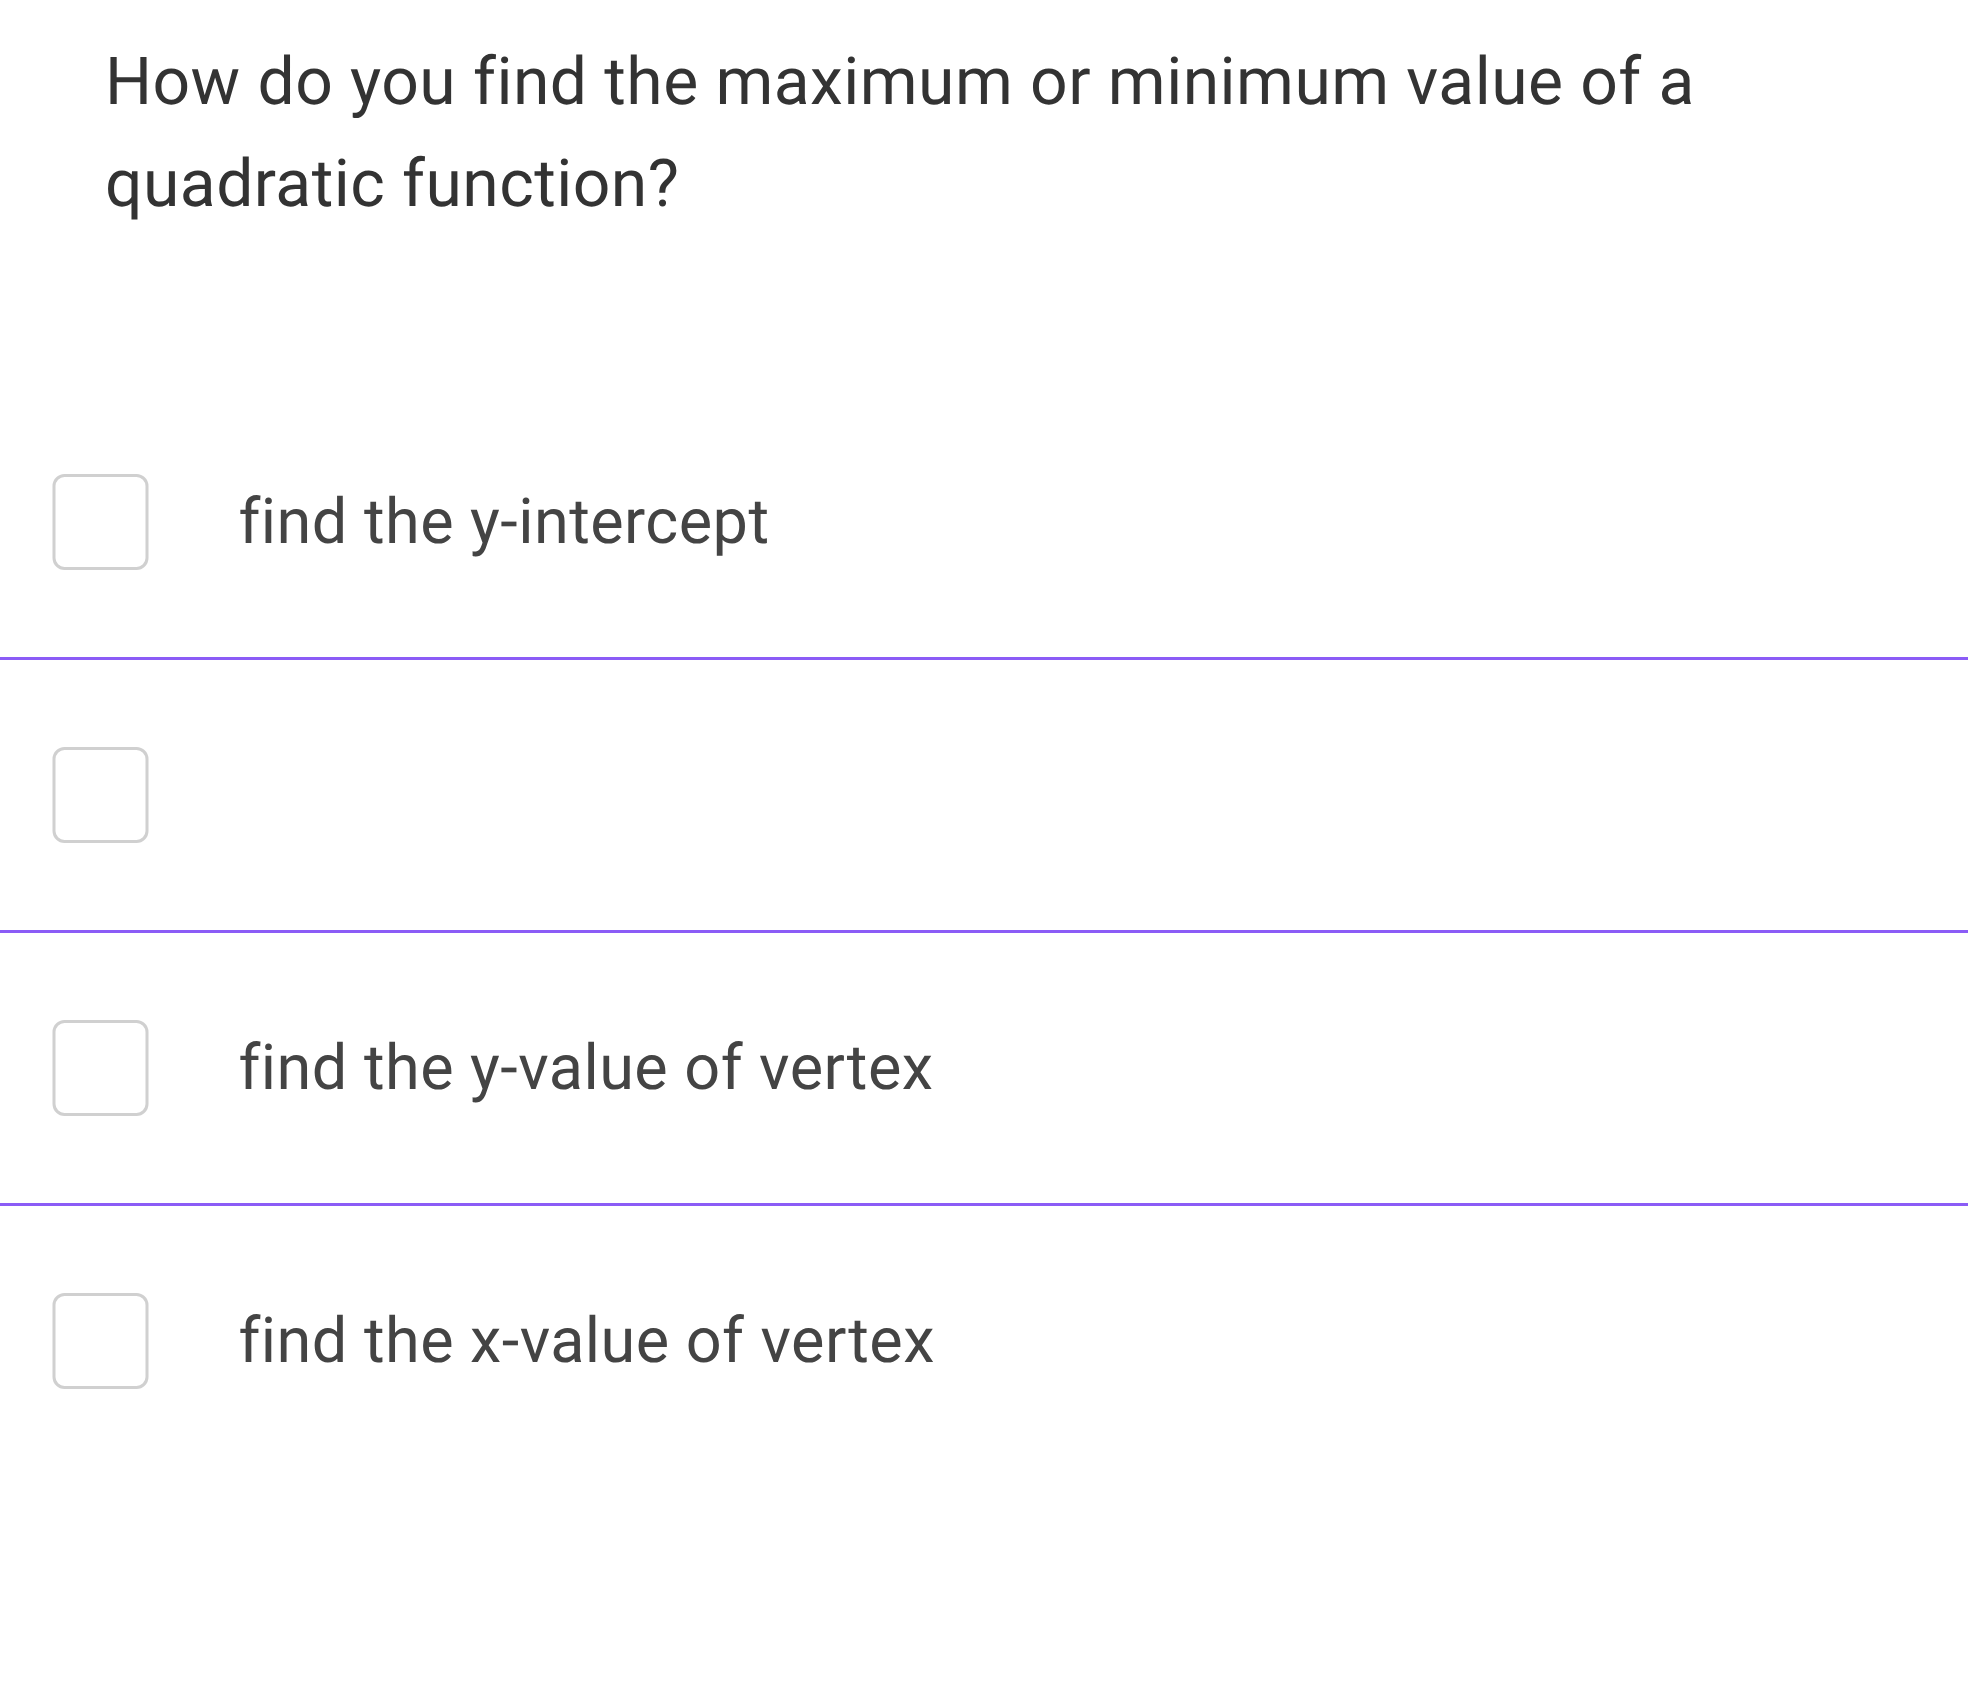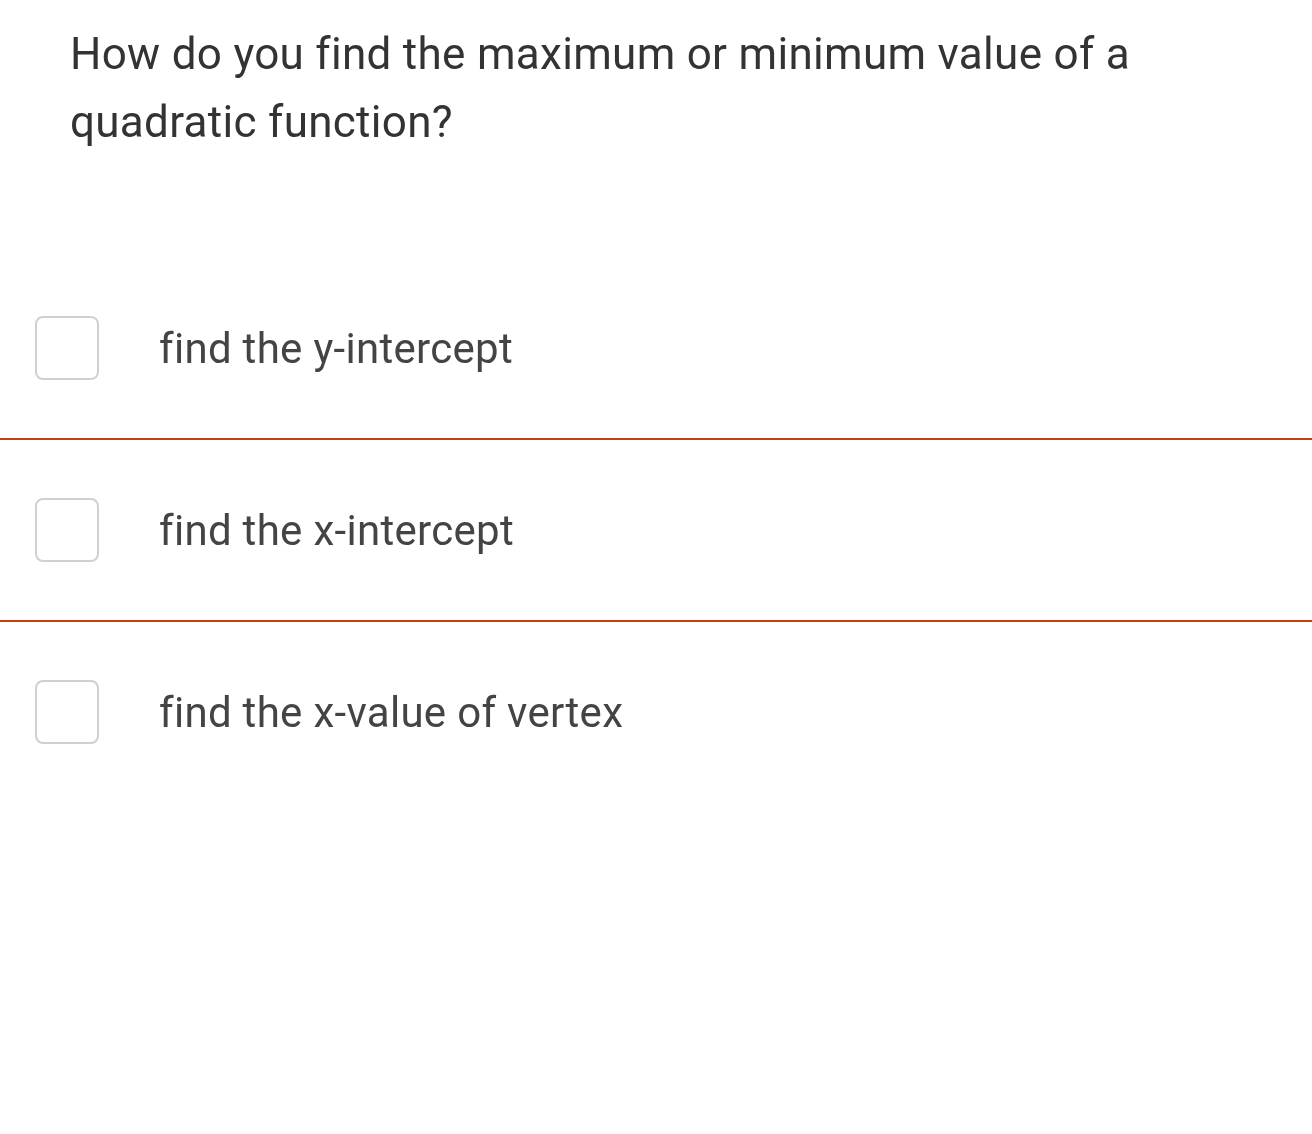--- a/index.html
+++ b/index.html
@@ -26,21 +26,21 @@
       letter-spacing: 0.3px;
       margin-bottom: 160px;
     }
     .options-container {
       width: 100%;
     }
     .option-row {
       display: flex;
       align-items: center;
       padding: 58px 0 58px 35px;
-      border-bottom: 2px solid #c2410c;
+      border-bottom: 2px solid #8b5cf6;
     }
     .option-row:first-child {
       padding-top: 0;
     }
     .option-row:last-child {
       border-bottom: none;
       padding-bottom: 20px;
     }
     .checkbox {
       width: 64px;
@@ -66,19 +66,22 @@
   <div class="question-text">How do you find the maximum or minimum value of a quadratic function?</div>
 </div>
 
 <div class="options-container">
   <div class="option-row">
     <div class="checkbox"></div>
     <div class="option-label">find the y-intercept</div>
   </div>
   <div class="option-row">
     <div class="checkbox"></div>
-    <div class="option-label">find the x-intercept</div>
+  </div>
+  <div class="option-row">
+    <div class="checkbox"></div>
+    <div class="option-label">find the y-value of vertex</div>
   </div>
   <div class="option-row">
     <div class="checkbox"></div>
     <div class="option-label">find the x-value of vertex</div>
   </div>
 </div>
 
 </body></html>

